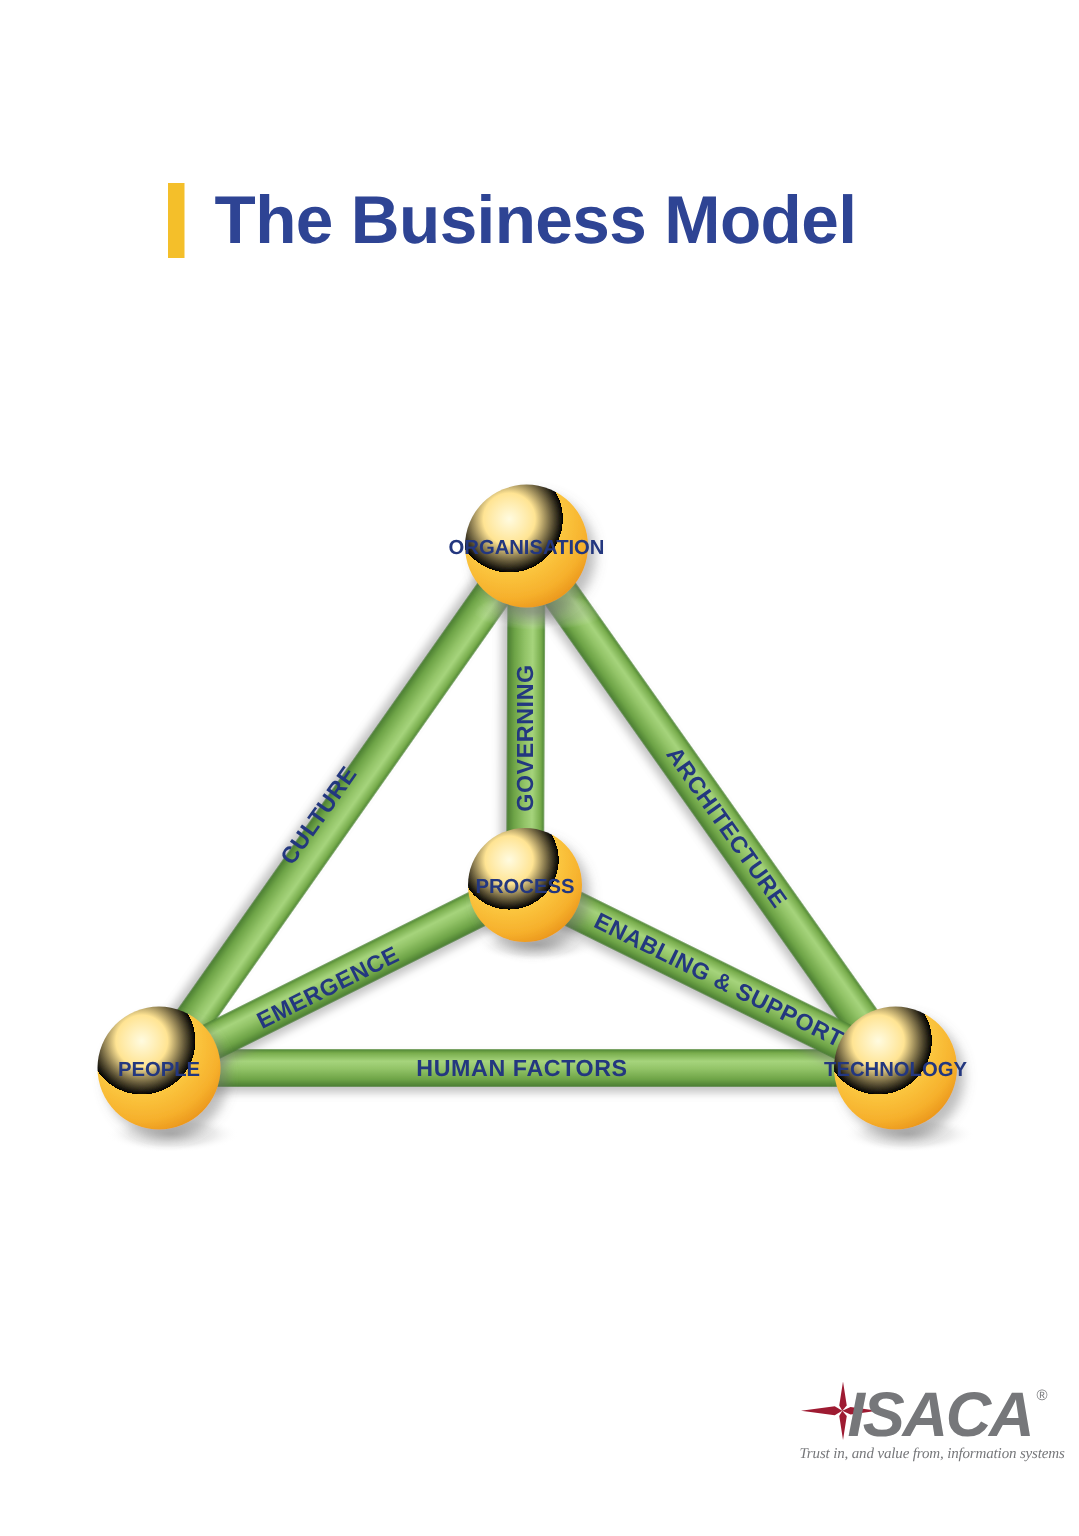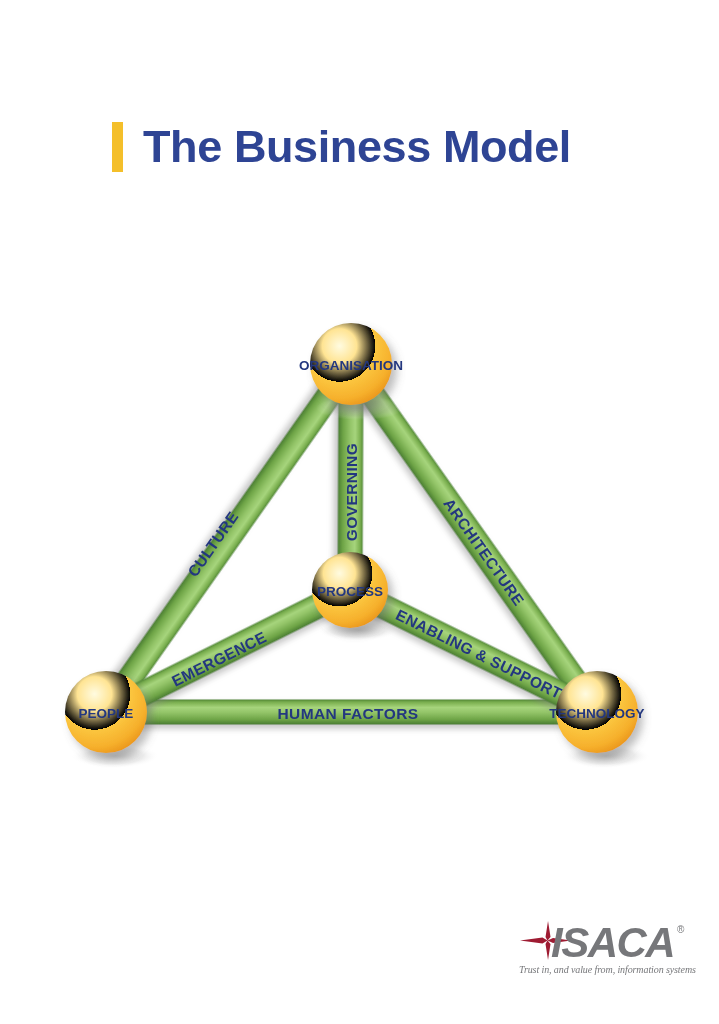--- a/index.html
+++ b/index.html
@@ -69,21 +69,21 @@
     font-weight: bold;
     fill: #23377f;
     text-anchor: middle;
     dominant-baseline: central;
     letter-spacing: 0.4px;
   }
 
   
   #logo-block {
     position: absolute;
-    left: 517px;
+    left: 531px;
     top: 916px;
     width: 170px;
     height: 68px;
   }
   #logo-wordmark {
     position: absolute;
     left: 0;
     top: 0;
   }
   #logo-tagline {

